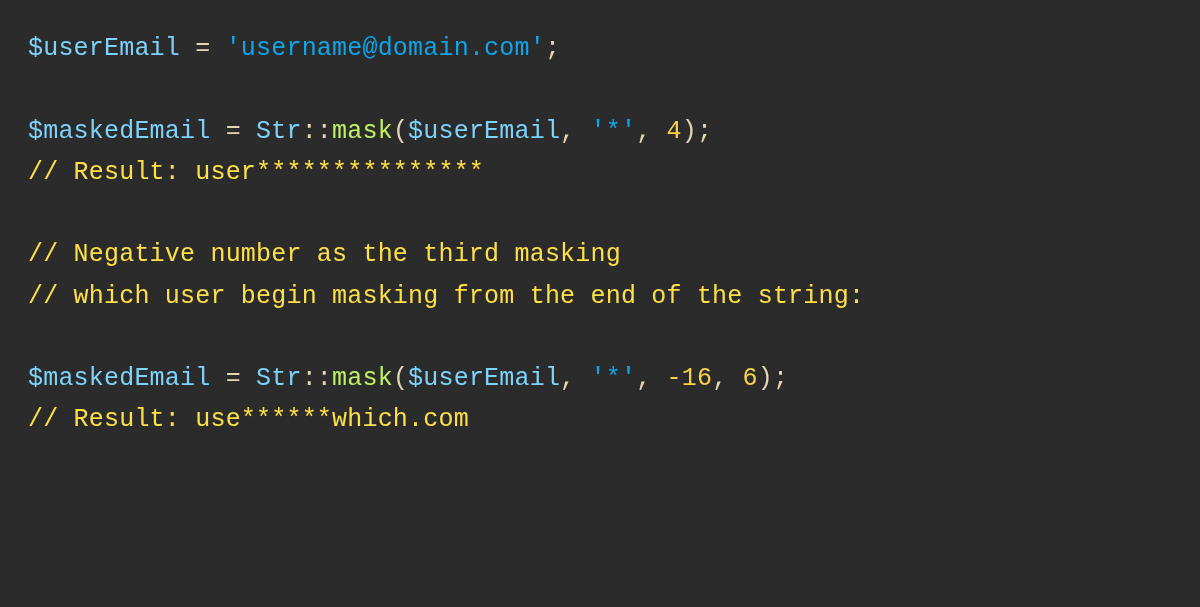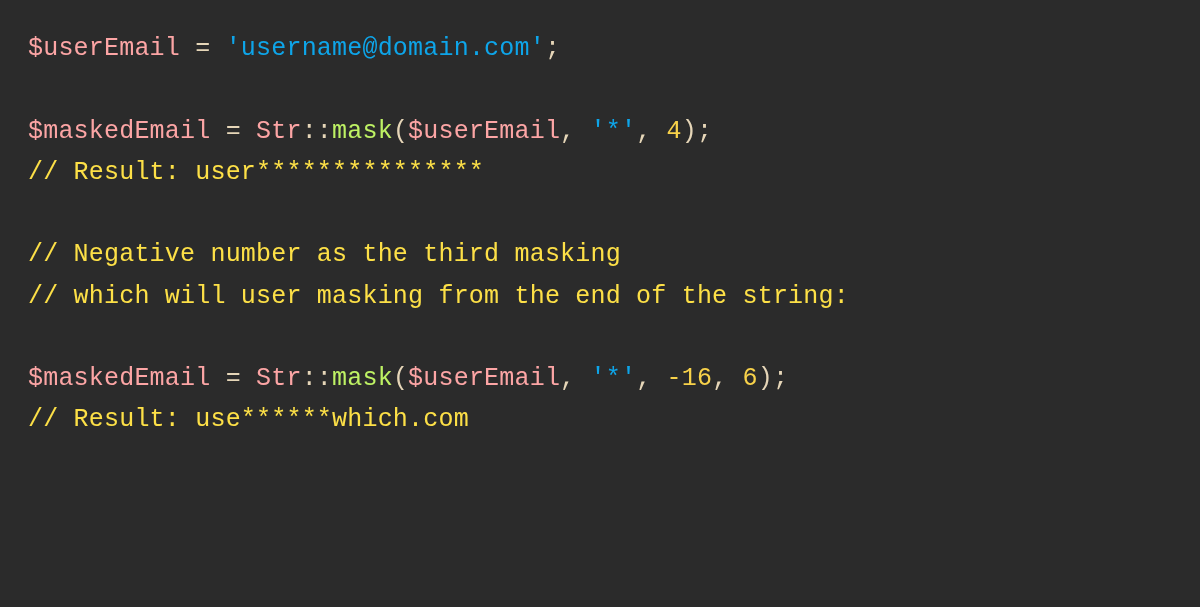--- a/index.html
+++ b/index.html
@@ -10,32 +10,32 @@
   line-height:1.65;
   color:#d4d4d4;
   letter-spacing:0.2px;
   width:1200px;
   height:607px;
   box-sizing:border-box;
   padding:28px 28px;
   -webkit-font-smoothing:antialiased;
 }
 pre{margin:0;white-space:pre;font-family:inherit}
-.var{color:#fca5a5}      
+.var{color:#7dd3fc}      
 .op{color:#e6d6b8}       
 .str{color:#0ea5e9}      
 .num{color:#f8d24a}      
 .com{color:#fde047}      
 .fn{color:#bef264}       
 </style>
 </head>
 <body>
 
 <pre><span><span class="var">$userEmail</span><span class="op"> = </span><span class="str">'username@domain.com'</span><span class="op">;</span></span>
 
 <span><span class="var">$maskedEmail</span><span class="op"> = </span><span class="var">Str</span><span class="op">::</span><span class="fn">mask</span><span class="op">(</span><span class="var">$userEmail</span><span class="op">, </span><span class="str">'*'</span><span class="op">, </span><span class="num">4</span><span class="op">)</span><span class="op">;</span></span>
 <span class="com">// Result: user***************</span>
 
 <span class="com">// Negative number as the third masking</span>
-<span class="com">// which will user masking from the end of the string:</span>
+<span class="com">// which user begin masking from the end of the string:</span>
 
 <span><span class="var">$maskedEmail</span><span class="op"> = </span><span class="var">Str</span><span class="op">::</span><span class="fn">mask</span><span class="op">(</span><span class="var">$userEmail</span><span class="op">, </span><span class="str">'*'</span><span class="op">, </span><span class="num">-16</span><span class="op">, </span><span class="num">6</span><span class="op">)</span><span class="op">;</span></span>
 <span class="com">// Result: use******which.com</span></pre>
 
 </body></html>

